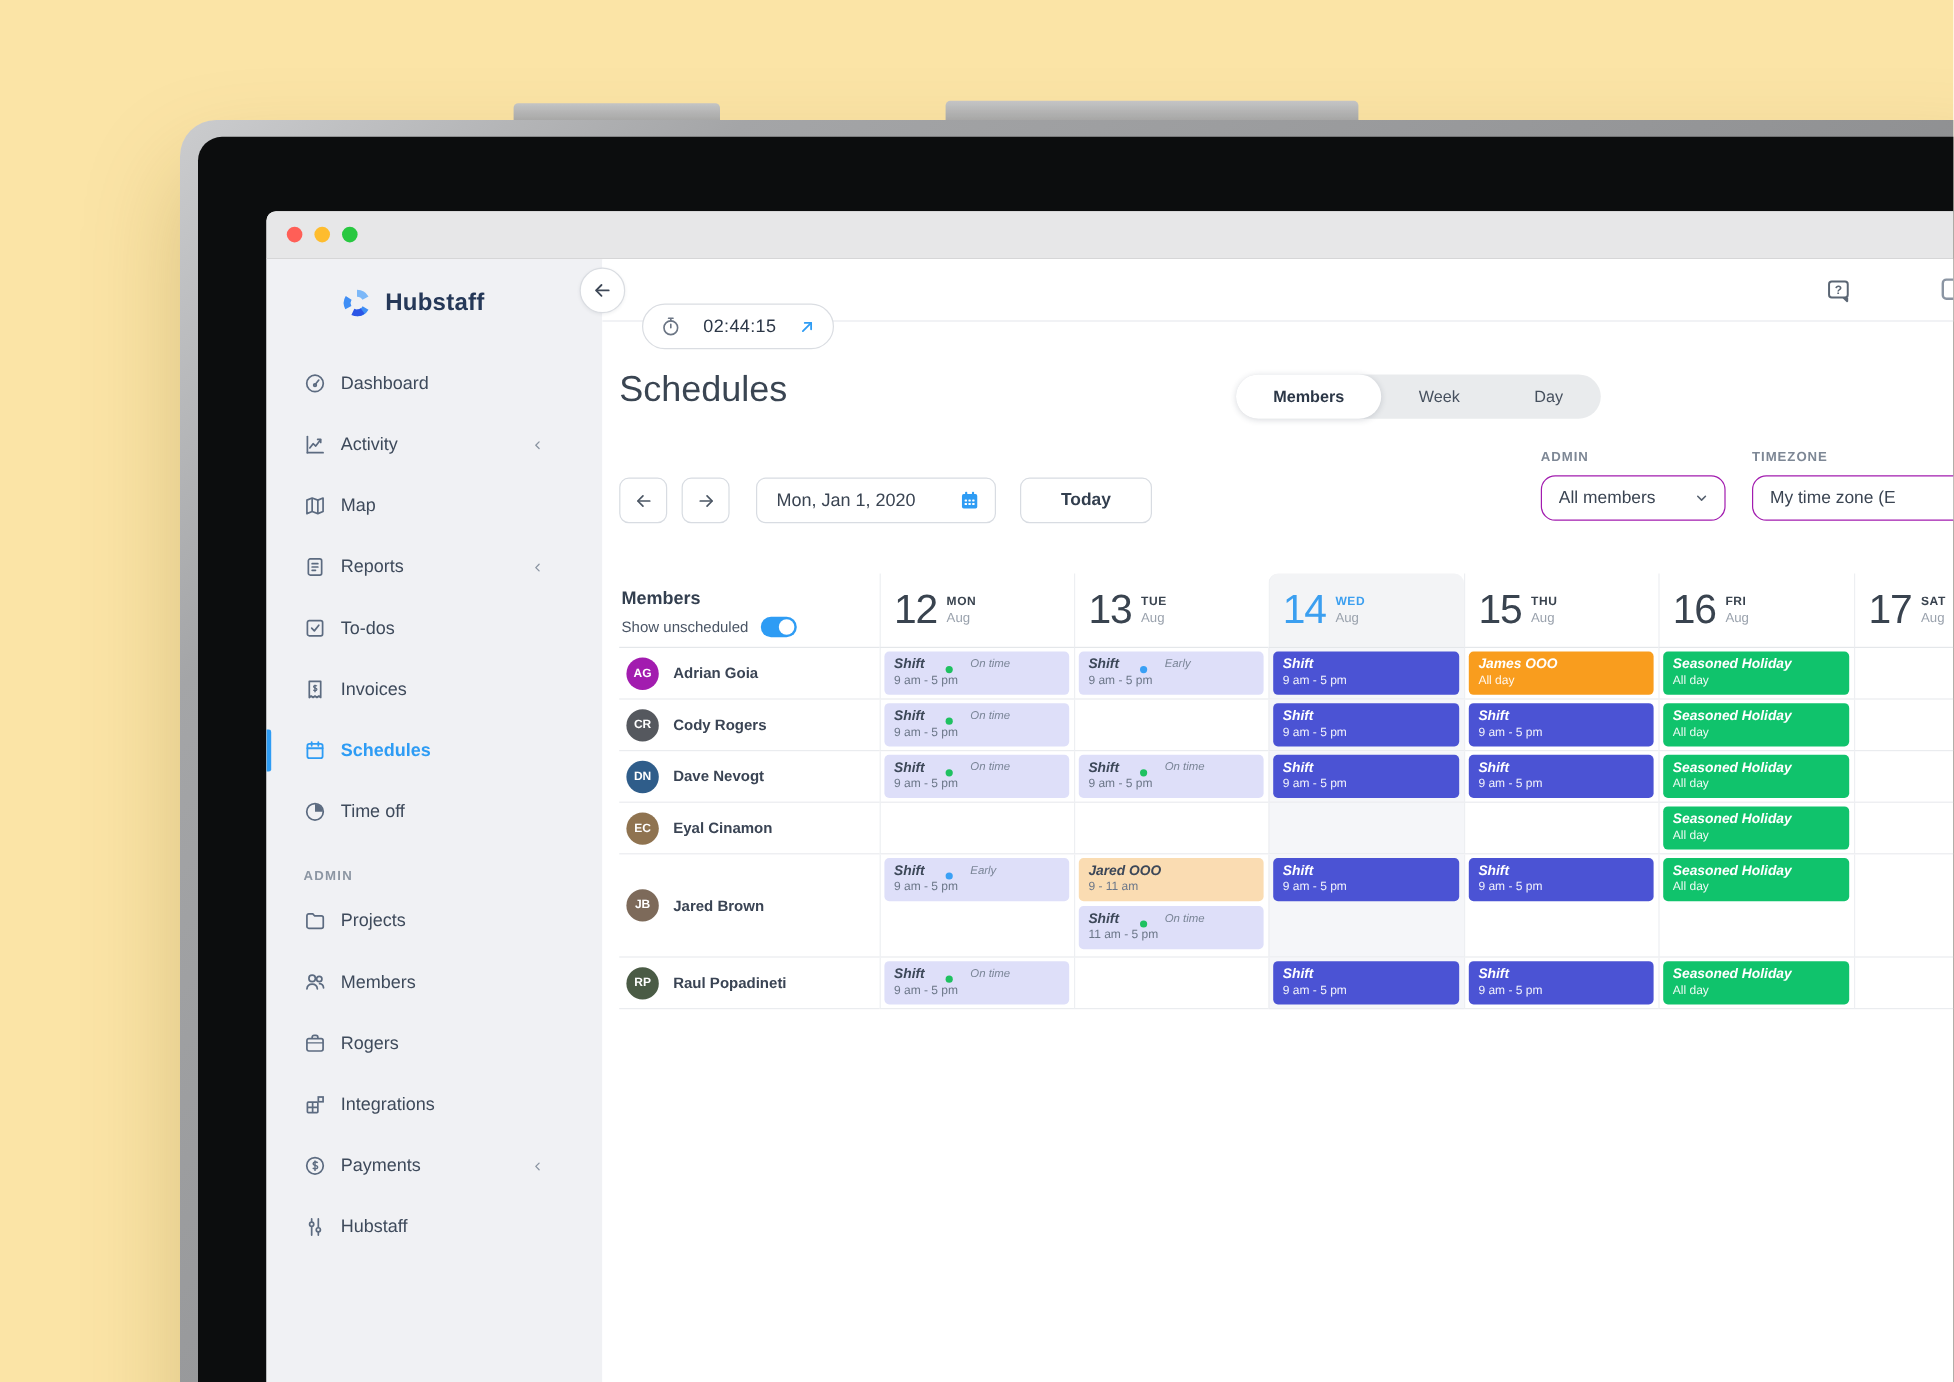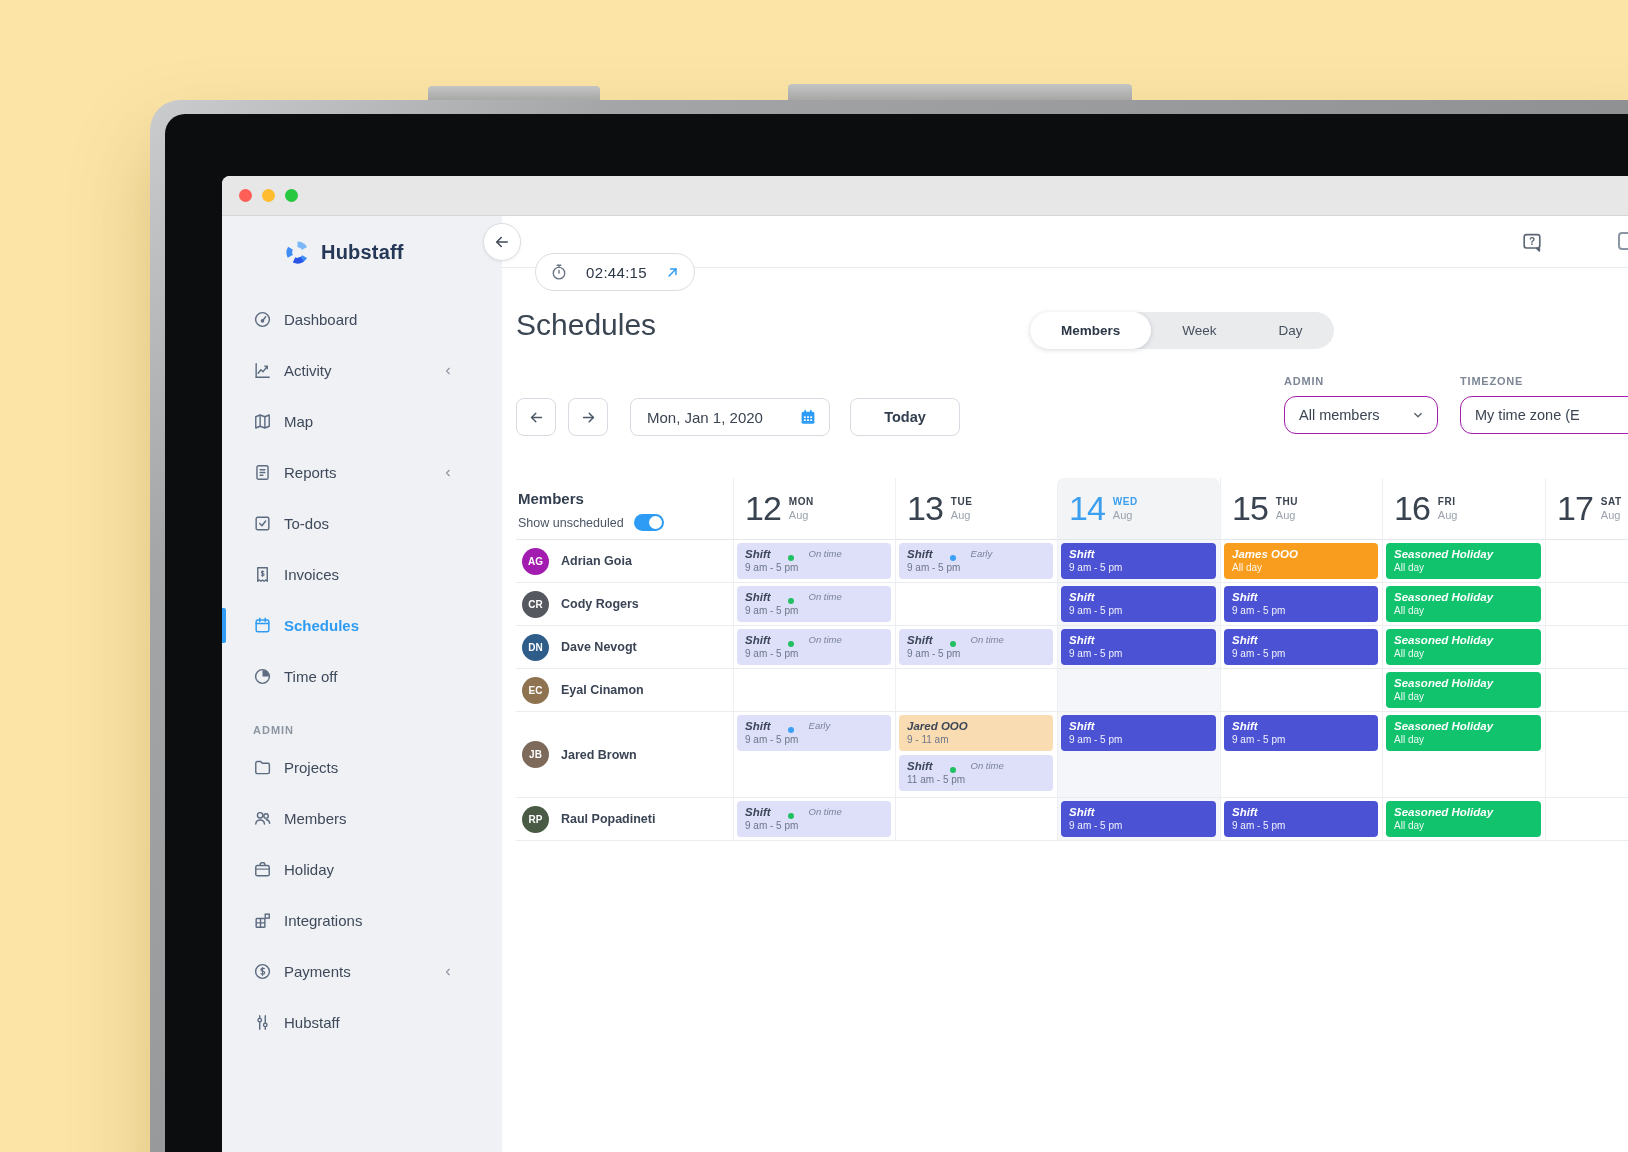--- a/index.html
+++ b/index.html
@@ -370,21 +370,21 @@
           <div class="side-item">
               <svg class="icn">
                 <use href="#i-people"></use>
               </svg>
               <span class="lbl">Members</span>
             </div>
           <div class="side-item">
               <svg class="icn">
                 <use href="#i-briefcase"></use>
               </svg>
-              <span class="lbl">Holiday</span>
+              <span class="lbl">Rogers</span>
             </div>
           <div class="side-item">
               <svg class="icn">
                 <use href="#i-blocks"></use>
               </svg>
               <span class="lbl">Integrations</span>
             </div>
           <div class="side-item">
               <svg class="icn">
                 <use href="#i-dollar"></use>

